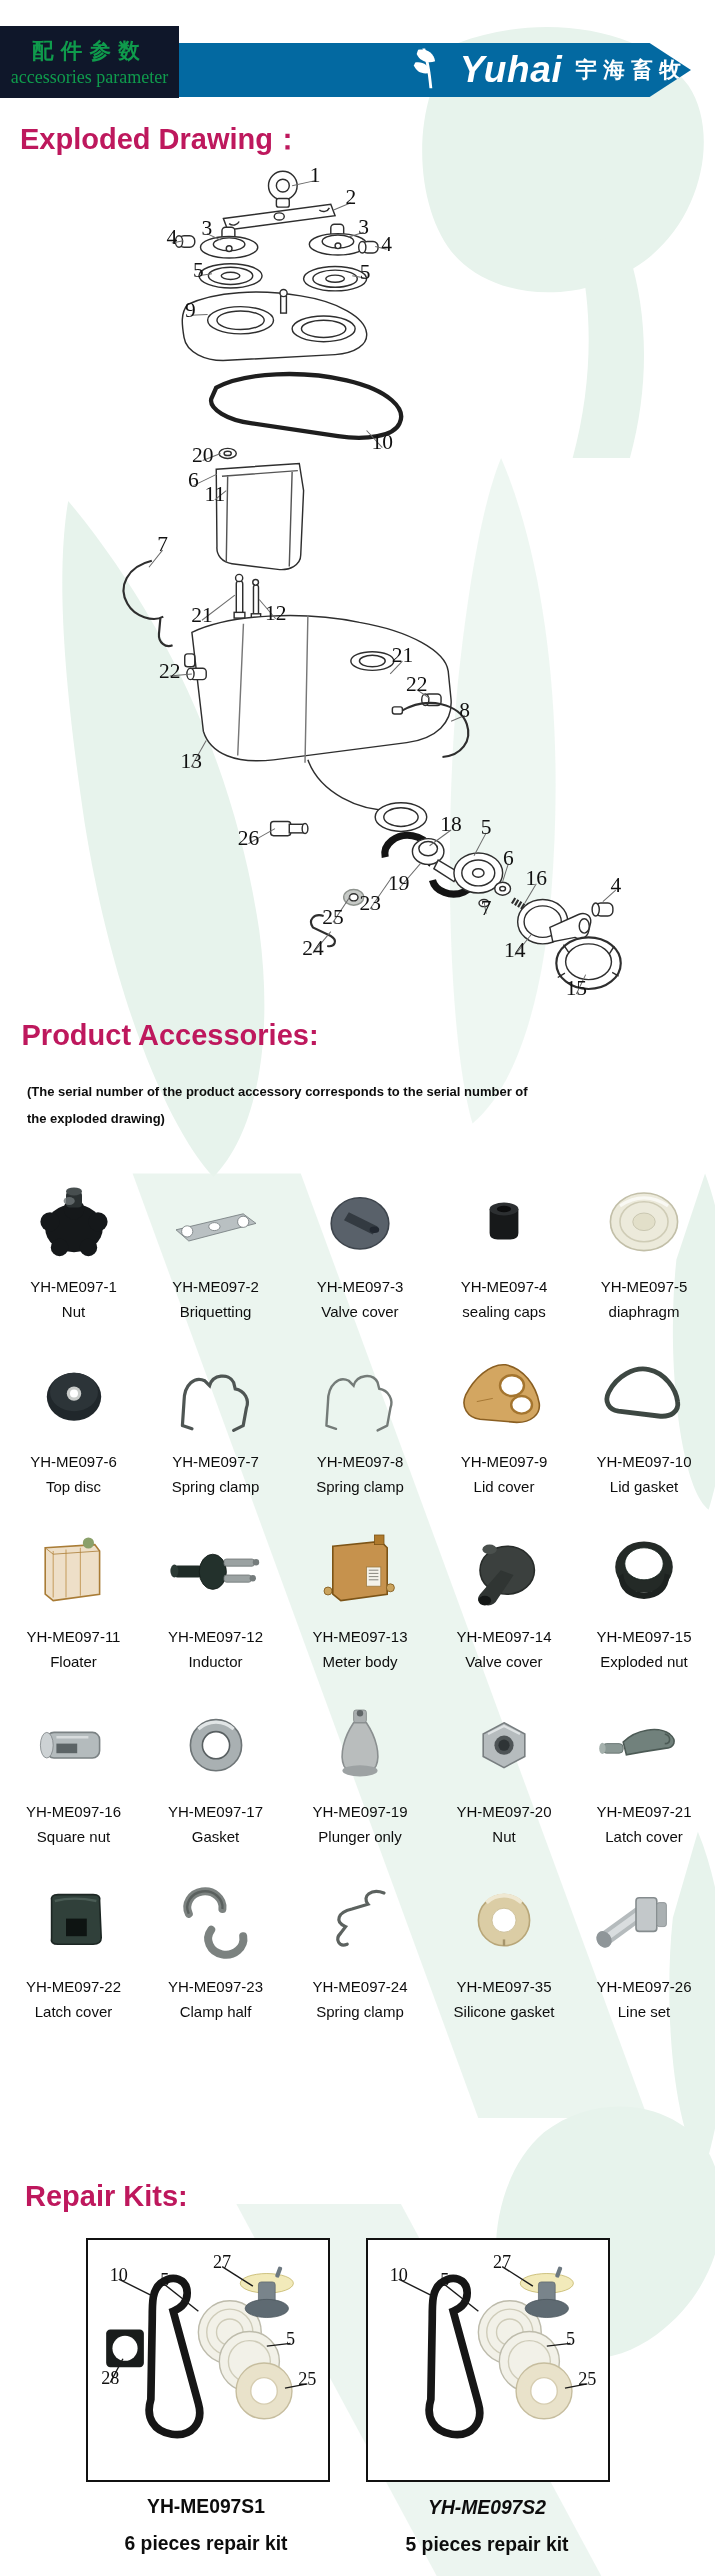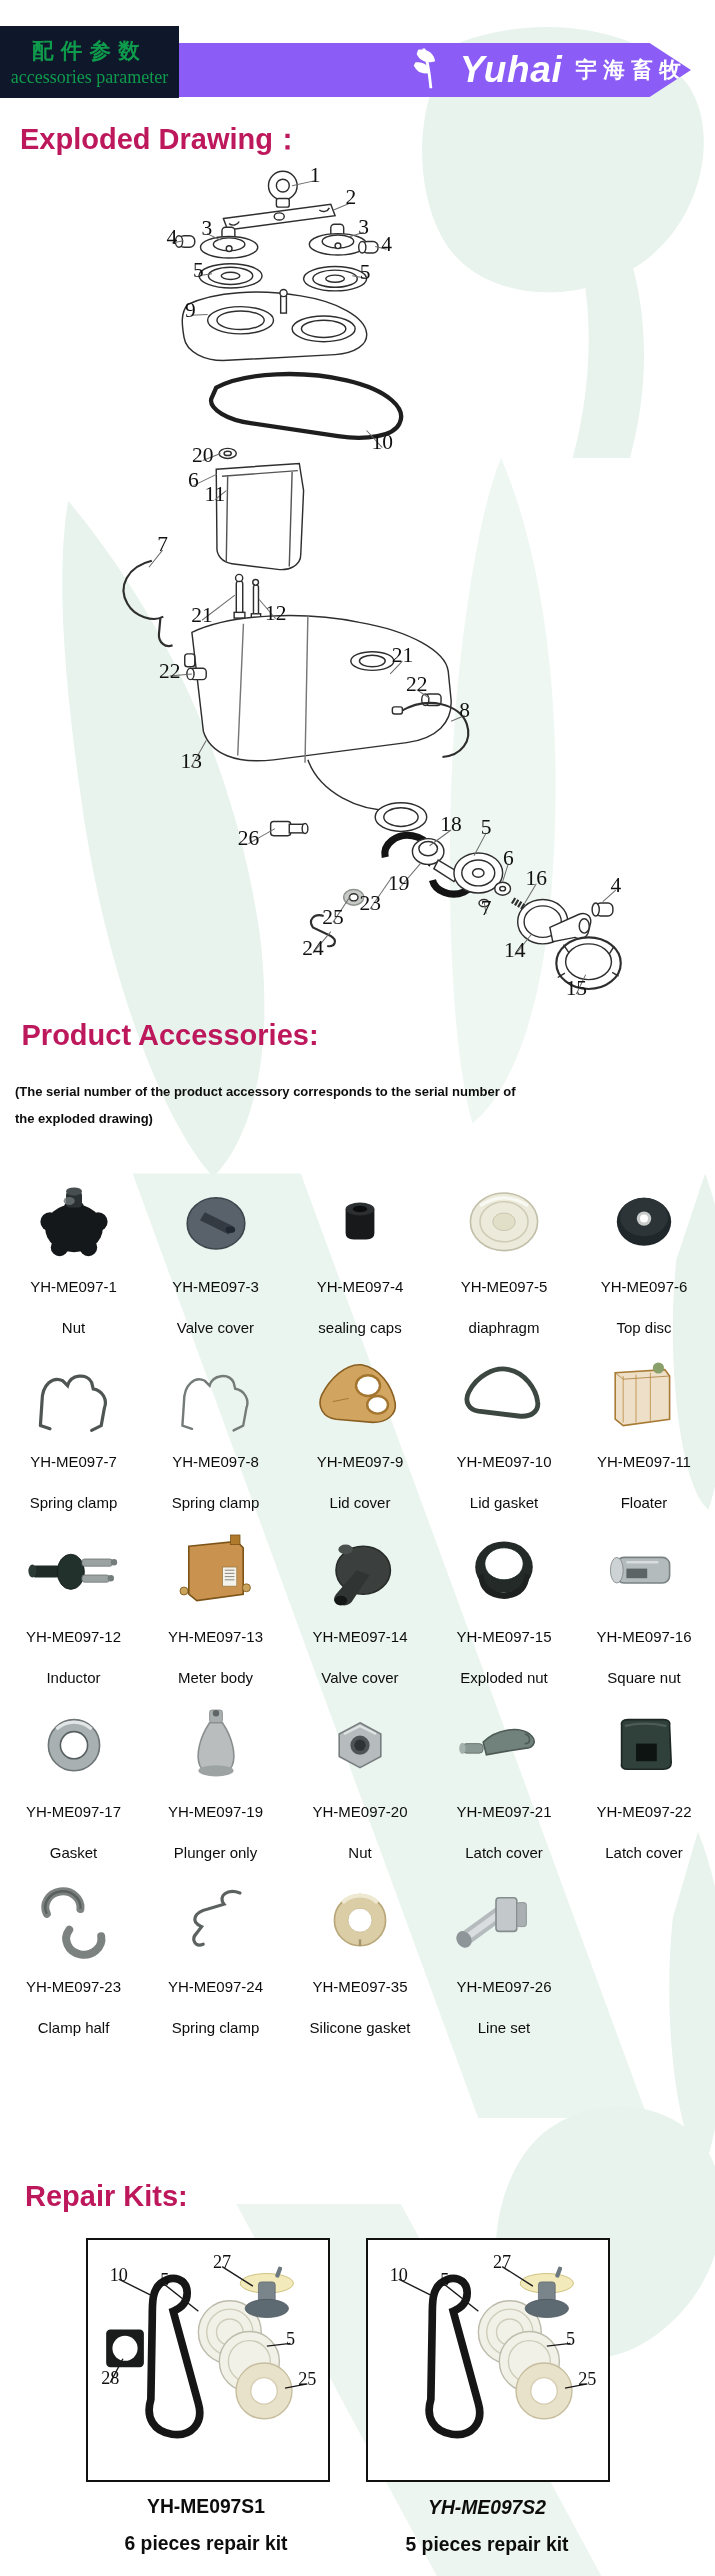--- a/index.html
+++ b/index.html
@@ -1,40 +1,40 @@
 <!DOCTYPE html>
 <html style="font-size:11.4px"><head>
 <meta charset="utf-8">
 <style>
   html,body{margin:0;padding:0;background:#ffffff;}
   #page{position:relative;width:716px;height:2576px;background:#fff;overflow:hidden;
         font-family:"Liberation Sans",sans-serif;color:#0d0d0d;}
   #watermark{position:absolute;left:0;top:0;z-index:0;}
   .layer{position:absolute;z-index:1;}
   
-  .banner{position:absolute;left:54px;top:43px;width:637px;height:54px;background:#8b5cf6;
+  .banner{position:absolute;left:54px;top:43px;width:637px;height:54px;background:#0369a1;
           clip-path:polygon(0 0,93.5% 0,100% 50%,93.5% 100%,0 100%);}
   .brandwrap{position:absolute;left:358px;top:4.3px;display:flex;align-items:center;gap:5.7px;}
   .brand-text{font:italic 700 37px "Liberation Sans",sans-serif;color:#fff;letter-spacing:0.7px;line-height:43px;}
   .brand-cn{font:700 21.5px "Liberation Sans",sans-serif;color:#fff;letter-spacing:6.4px;margin-left:7.2px;}
   .tagbox{position:absolute;left:0;top:26px;width:179px;height:72px;background:#0f172a;
           display:flex;flex-direction:column;align-items:center;justify-content:center;z-index:2;}
   .tag-cn{font:700 21.5px "Liberation Serif",serif;color:#0f9b4c;letter-spacing:7.2px;}
   .tag-en{font:400 18px "Liberation Serif",serif;color:#0f9b4c;margin-top:1.4px;}
   
   .h1{position:absolute;font:700 29px "Liberation Sans",sans-serif;color:#be185d;}
-  .note{position:absolute;left:15px;top:1078px;width:665px;font:700 13px "Liberation Sans",sans-serif;line-height:27px;}
+  .note{position:absolute;left:27px;top:1078px;width:665px;font:700 13px "Liberation Sans",sans-serif;line-height:27px;}
   
   #parts-grid{position:absolute;left:0;top:1168px;width:716px;display:grid;
               grid-template-columns:147px 137px 152px 136px 144px;grid-auto-rows:175px;}
   .pcell{display:flex;flex-direction:column;align-items:center;}
   .pimg{height:106px;width:100%;display:flex;align-items:center;justify-content:center;}
   .picon{height:100px;width:112px;}
   .pcode{font:500 15px "Liberation Sans",sans-serif;margin-top:4.3px;white-space:nowrap;}
-  .pname{font:500 15px "Liberation Sans",sans-serif;margin-top:24px;white-space:nowrap;}
+  .pname{font:500 15px "Liberation Sans",sans-serif;margin-top:8px;white-space:nowrap;}
   
   .kitbox{position:absolute;width:240px;height:240px;border:2.9px solid #111;background:#fff;}
   .kcap{position:absolute;width:258px;text-align:center;font:700 19.3px "Liberation Sans",sans-serif;}
   svg text.dnum{font-family:"Liberation Serif",serif;font-size:30px;fill:#111;}
   svg text.knum{font-family:"Liberation Serif",serif;font-size:26px;fill:#111;}
 </style>
 </head>
 <body>
 
 <div id="page">
@@ -274,20 +274,34 @@
             <ellipse cx="70" cy="18" rx="10" ry="5" fill="#474e4f"></ellipse>
             <ellipse cx="64" cy="30" rx="7" ry="5" fill="#6d7475" opacity=".8"></ellipse>
           </svg>
         </div>
         <div class="pcode">YH-ME097-1</div>
         <div class="pname">Nut</div>
       </div>
       <div class="pcell">
         <div class="pimg">
           <svg class="picon" viewBox="0 0 140 110">
+            <g stroke="#71787b" fill="#b9c0c2">
+              <path d="M20,66 L104,46 L120,58 L36,80 Z"></path>
+              <circle cx="34" cy="68" r="7" fill="#fff"></circle>
+              <circle cx="104" cy="56" r="7" fill="#fff"></circle>
+              <ellipse cx="68" cy="62" rx="7" ry="5" fill="#fff"></ellipse>
+            </g>
+          </svg>
+        </div>
+        <div class="pcode">YH-ME097-2</div>
+        <div class="pname">Briquetting</div>
+      </div>
+      <div class="pcell">
+        <div class="pimg">
+          <svg class="picon" viewBox="0 0 140 110">
             <ellipse cx="70" cy="58" rx="36" ry="32" fill="#59616a" stroke="#3e454d" stroke-width="2"></ellipse>
             <path d="M56,44 L92,62 L86,72 L50,54 Z" fill="#333a41"></path>
             <ellipse cx="88" cy="66" rx="6" ry="4" fill="#222831"></ellipse>
           </svg>
         </div>
         <div class="pcode">YH-ME097-3</div>
         <div class="pname">Valve cover</div>
       </div>
       <div class="pcell">
         <div class="pimg">

